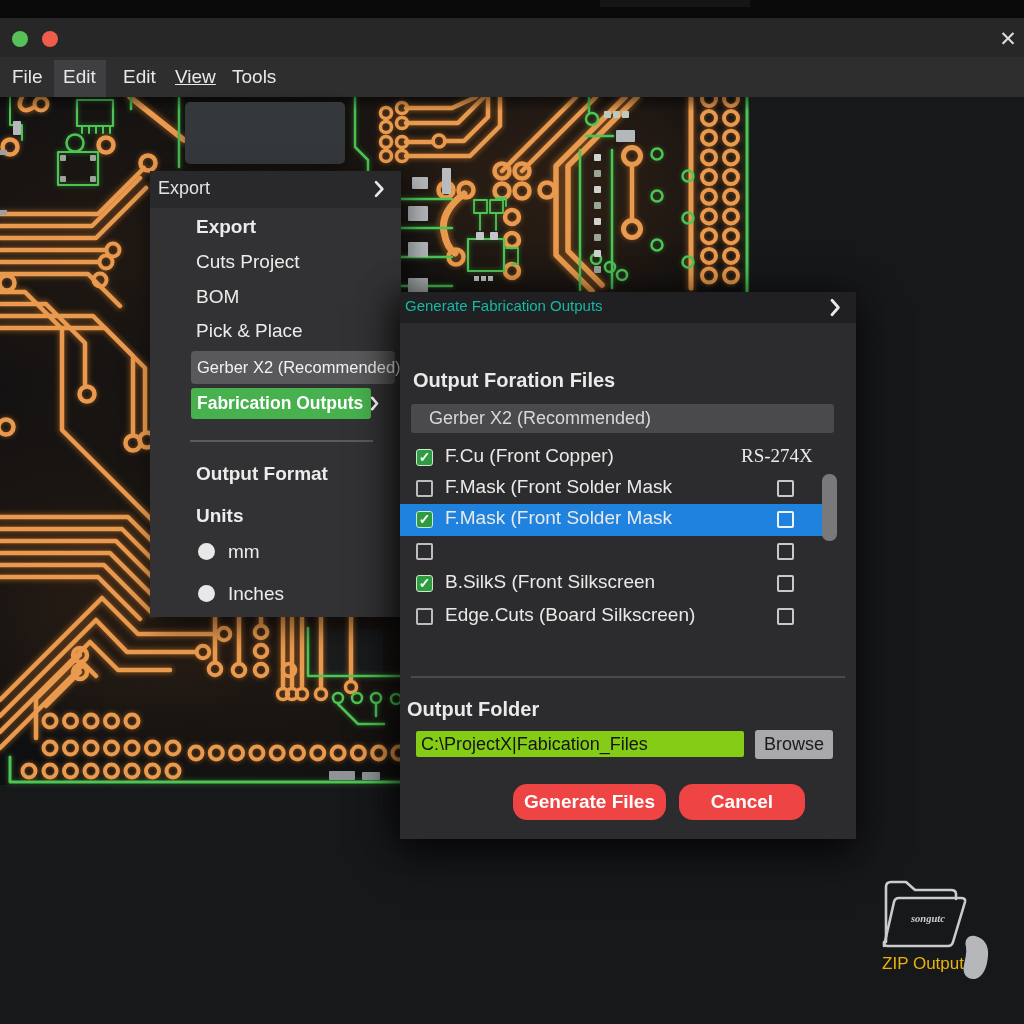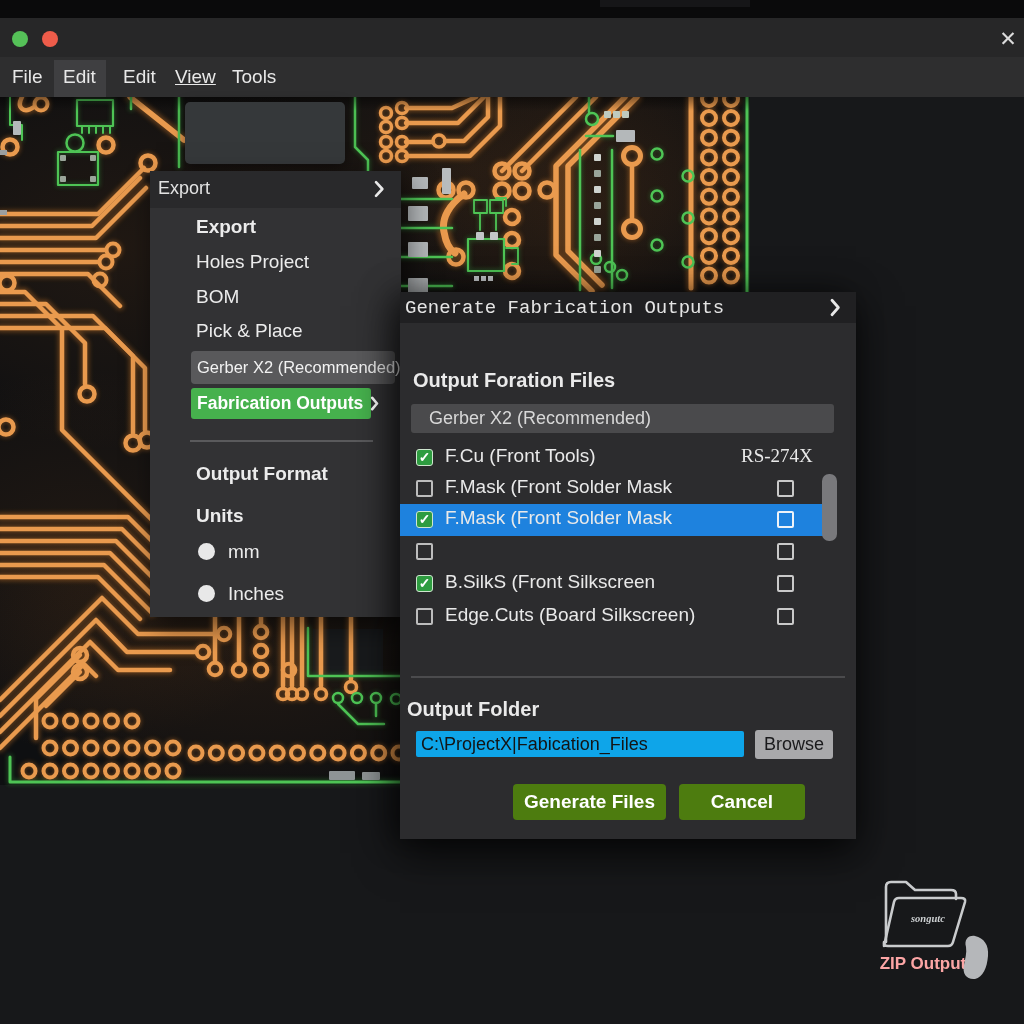--- a/index.html
+++ b/index.html
@@ -23,37 +23,37 @@
   #menuhdr .t{left:8px;top:7px;font-size:18px;color:#e3e3e3;}
   #menu .row{left:46px;font-size:19px;color:#ececec;height:26px;line-height:26px;}
   .b{font-weight:bold;}
   #gerber{left:41px;top:180px;width:204px;height:33px;background:#59595b;border-radius:4px;color:#f2f2f2;font-size:16.5px;line-height:33px;white-space:nowrap;}
   #fabout{left:41px;top:217px;width:180px;height:31px;background:#46b14d;border-radius:3px;color:#fff;font-size:17.5px;line-height:31px;font-weight:bold;white-space:nowrap;}
   #msep{left:40px;top:269px;width:183px;height:2px;background:#5a5a5c;}
   .radio{width:17px;height:17px;border-radius:50%;background:#e8e8e8;}
   
   #dlg{left:400px;top:292px;width:456px;height:547px;background:#2c2c2e;box-shadow:0 14px 40px rgba(0,0,0,.7), -8px 0 30px rgba(0,0,0,.45);}
   #dlghdr{left:0;top:0;width:456px;height:31px;background:#202022;}
-  #dlghdr .t{left:5px;top:5px;font-size:19px;color:#e5e5e5;font-family:Liberation Mono, monospace;}
+  #dlghdr .t{left:5px;top:5px;font-size:15px;color:#14b8a6;}
   .dtxt{color:#eaeaea;}
   #dropdown{left:11px;top:112px;width:423px;height:29px;background:#4a4a4c;border-radius:3px;color:#d8d8d8;font-size:18px;line-height:29px;}
   .cbrow{left:0;width:456px;height:31px;font-size:19px;color:#e9e9e9;}
   .cbl{position:absolute;left:16px;top:7px;width:15px;height:15px;}
   .cbl.on{background:#2e9c40;border:1px solid #cfe6cf;border-radius:3px;color:#fff;font-size:14px;line-height:15px;text-align:center;font-weight:bold;}
   .cbl.off{background:transparent;border:2px solid #bdbdbd;border-radius:2px;width:13px;height:13px;}
   .cbr{position:absolute;left:377px;top:7px;width:13px;height:13px;border:2px solid #c9c9c9;border-radius:2px;}
   .cbtxt{position:absolute;left:45px;top:3px;}
   #bluerow{left:0px;top:212px;width:426px;height:32px;background:#1e82de;}
   #scroll{left:422px;top:182px;width:15px;height:67px;background:#79797c;border-radius:7px;}
   #dsep{left:11px;top:384px;width:434px;height:2px;background:#4b4b4d;}
-  #inp{left:16px;top:439px;width:328px;height:26px;background:#0ea5e9;border-radius:2px;color:#141414;font-size:18px;line-height:26px;}
+  #inp{left:16px;top:439px;width:328px;height:26px;background:#84cc16;border-radius:2px;color:#141414;font-size:18px;line-height:26px;}
   #browse{left:355px;top:438px;width:78px;height:29px;background:#a9a9ab;border-radius:3px;color:#1a1a1c;font-size:18px;line-height:29px;text-align:center;}
-  .bluebtn{top:492px;height:36px;background:#4d7c0f;border-radius:4px;color:#fff;font-size:19px;font-weight:bold;line-height:36px;text-align:center;}
+  .bluebtn{top:492px;height:36px;background:#ef4444;border-radius:14px;color:#fff;font-size:19px;font-weight:bold;line-height:36px;text-align:center;}
   
-  #zipLbl{left:858px;top:954px;width:130px;text-align:center;color:#fca5a5;font-size:17px;font-weight:bold;}
+  #zipLbl{left:858px;top:954px;width:130px;text-align:center;color:#eab308;font-size:17px;}
 </style>
 </head>
 <body>
 
   <div class="abs" id="pcbwrap" style="left:0;top:97px;width:750px;height:692px;"><svg width="750" height="692" viewBox="0 97 750 692" xmlns="http://www.w3.org/2000/svg">
       <defs>
         <radialGradient id="haze" cx="0.5" cy="0.5" r="0.5">
           <stop offset="0" stop-color="#8a4f1e" stop-opacity="0.15"></stop>
           <stop offset="0.7" stop-color="#8a4f1e" stop-opacity="0.06"></stop>
           <stop offset="1" stop-color="#8a4f1e" stop-opacity="0"></stop>
@@ -513,21 +513,21 @@
   <div class="abs" id="menu">
     <div class="abs" id="menuhdr">
       <div class="abs t">Export</div>
       <div class="abs" style="left:223px;top:9px;">
         <svg width="12" height="18" viewBox="0 0 12 18" style="display:block">
           <path d="M3.0,2.16 L9.36,9.0 L3.0,15.84" stroke="#e8e8e8" stroke-width="2.6" fill="none" stroke-linecap="round" stroke-linejoin="round"></path>
         </svg>
       </div>
     </div>
     <div class="abs row b" style="top:43px;">Export</div>
-    <div class="abs row" style="top:78px;">Holes Project</div>
+    <div class="abs row" style="top:78px;">Cuts Project</div>
     <div class="abs row" style="top:113px;">BOM</div>
     <div class="abs row" style="top:147px;">Pick &amp; Place</div>
     <div class="abs" id="gerber"><span style="margin-left:6px;">Gerber X2 (Recommended)</span></div>
     <div class="abs" id="fabout"><span style="margin-left:6px;">Fabrication Outputs</span><span style="display:inline-block;vertical-align:-2px;margin-left:7px;"><svg width="9" height="15" viewBox="0 0 9 15" style="display:block">
           <path d="M2.25,1.7999999999999998 L7.0200000000000005,7.5 L2.25,13.2" stroke="#fff" stroke-width="2.6" fill="none" stroke-linecap="round" stroke-linejoin="round"></path>
         </svg></span></div>
     <div class="abs" id="msep"></div>
     <div class="abs row b" style="top:290px;">Output Format</div>
     <div class="abs row b" style="top:332px;">Units</div>
     <div class="abs radio" style="left:48px;top:372px;"></div>
@@ -544,21 +544,21 @@
           <path d="M3.0,2.28 L9.36,9.5 L3.0,16.72" stroke="#e8e8e8" stroke-width="2.8" fill="none" stroke-linecap="round" stroke-linejoin="round"></path>
         </svg>
       </div>
     </div>
     <div class="abs dtxt b" style="left:13px;top:77px;font-size:20px;">Output Foration Files</div>
     <div class="abs" id="dropdown"><span style="margin-left:18px;">Gerber X2 (Recommended)</span></div>
 
     <div class="abs" id="bluerow"></div>
     <div class="abs cbrow" style="top:150px;">
       <div class="cbl on">✓</div>
-      <div class="cbtxt">F.Cu (Front Tools)</div>
+      <div class="cbtxt">F.Cu (Front Copper)</div>
       <div class="abs" style="left:341px;top:3px;font-family:Liberation Serif, serif;">RS-274X</div>
     </div>
     <div class="abs cbrow" style="top:181px;">
       <div class="cbl off"></div>
       <div class="cbtxt">F.Mask (Front Solder Mask</div>
       <div class="cbr"></div>
     </div>
     <div class="abs cbrow" style="top:212px;">
       <div class="cbl on">✓</div>
       <div class="cbtxt">F.Mask (Front Solder Mask</div>

